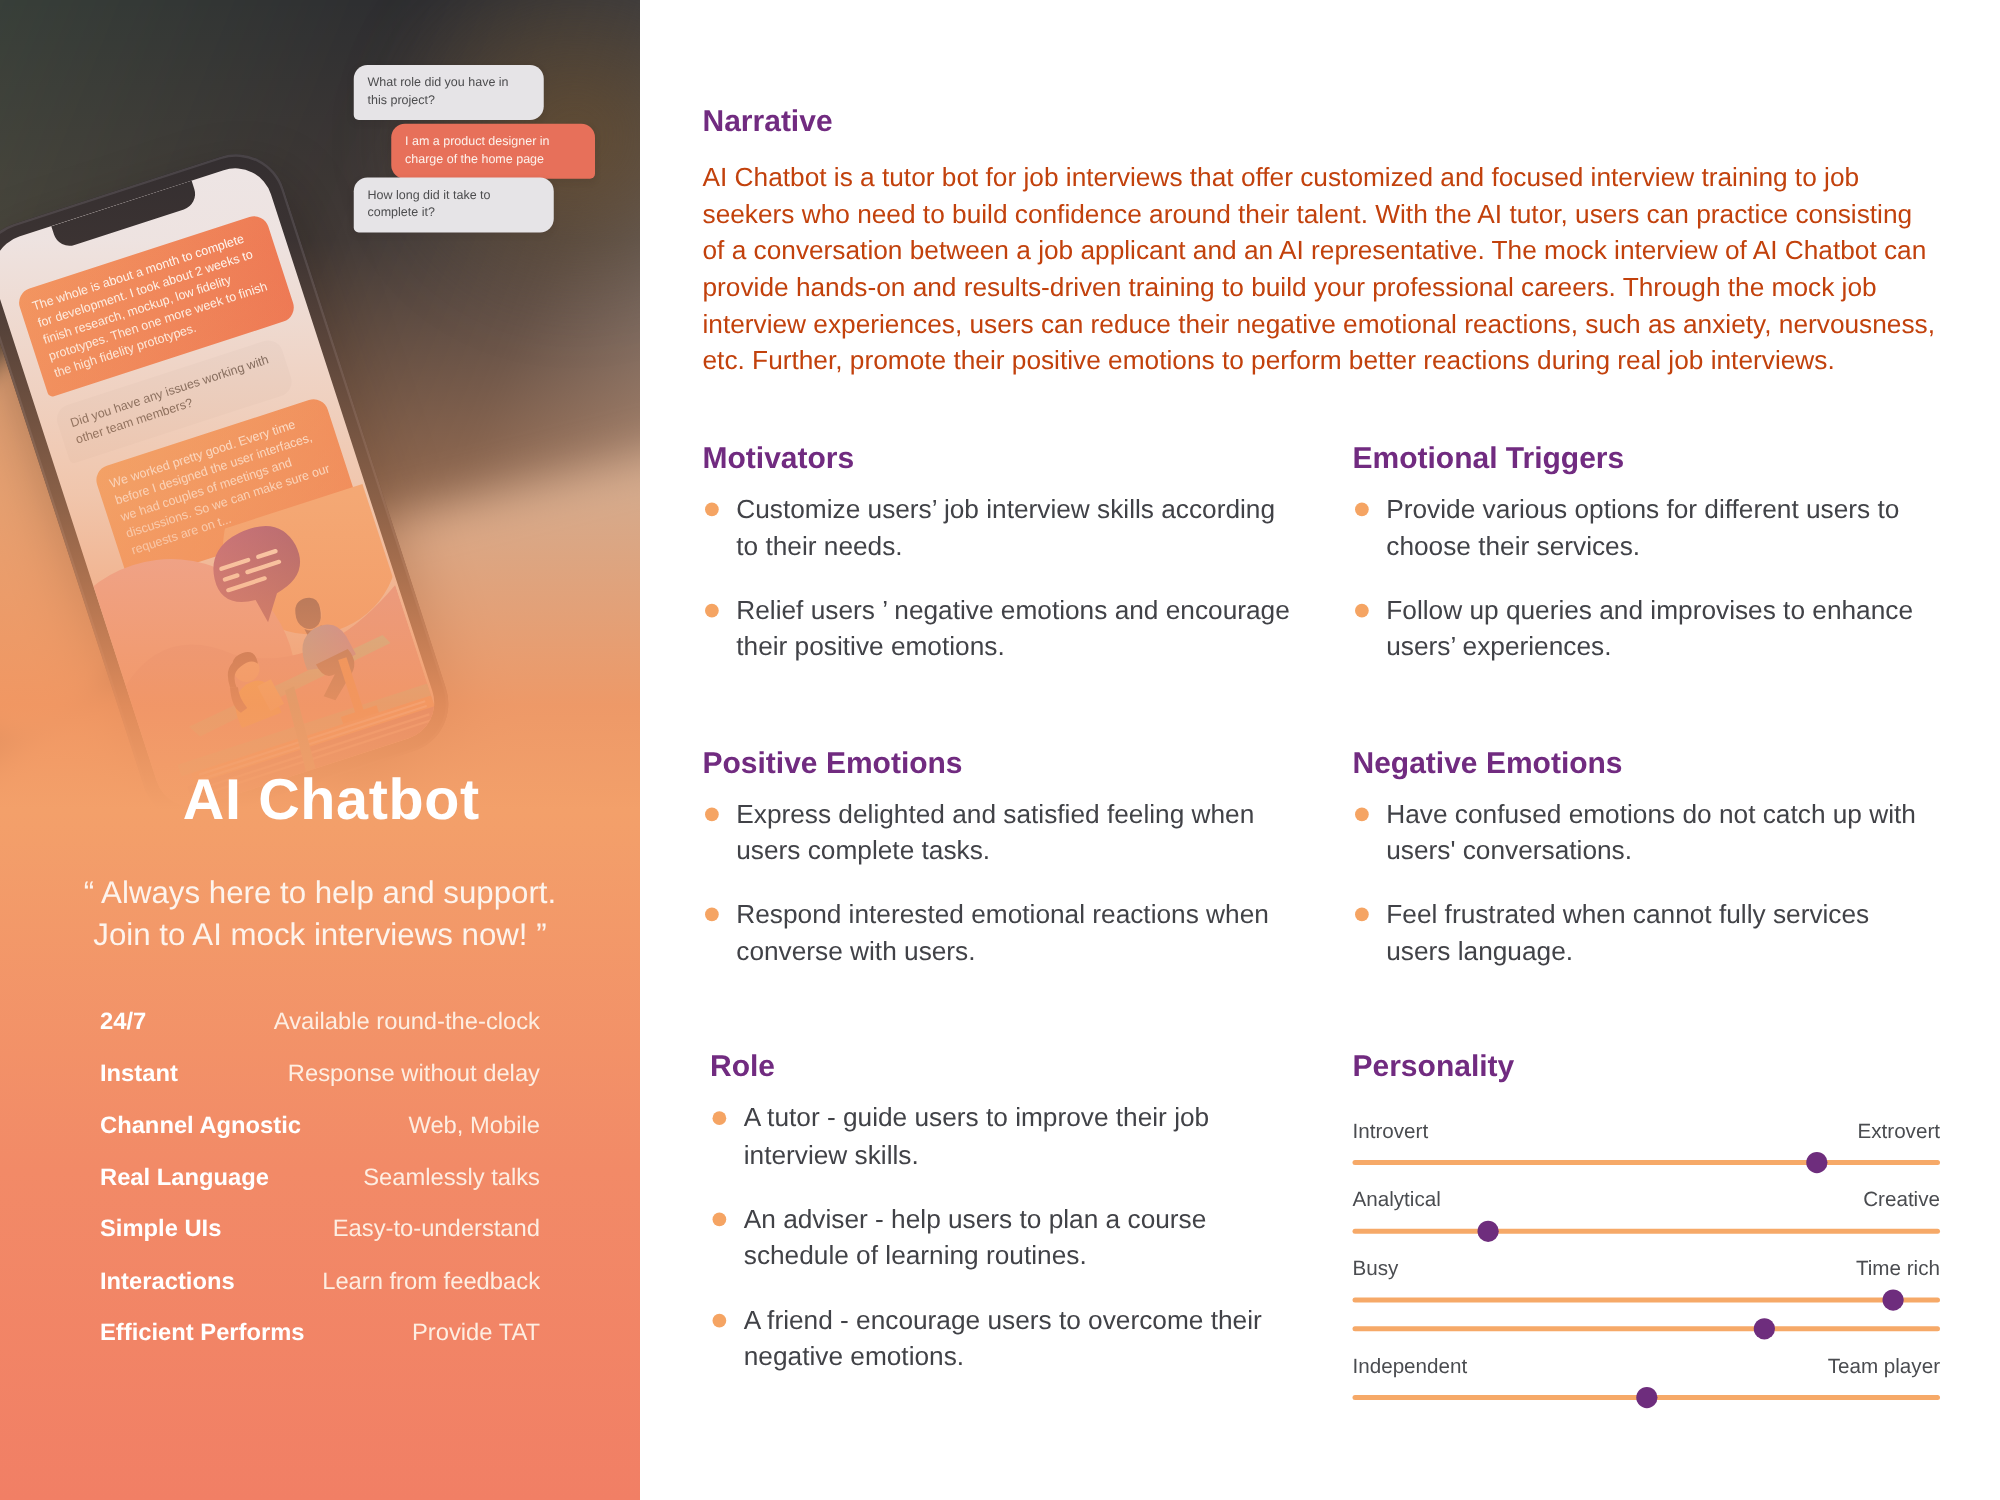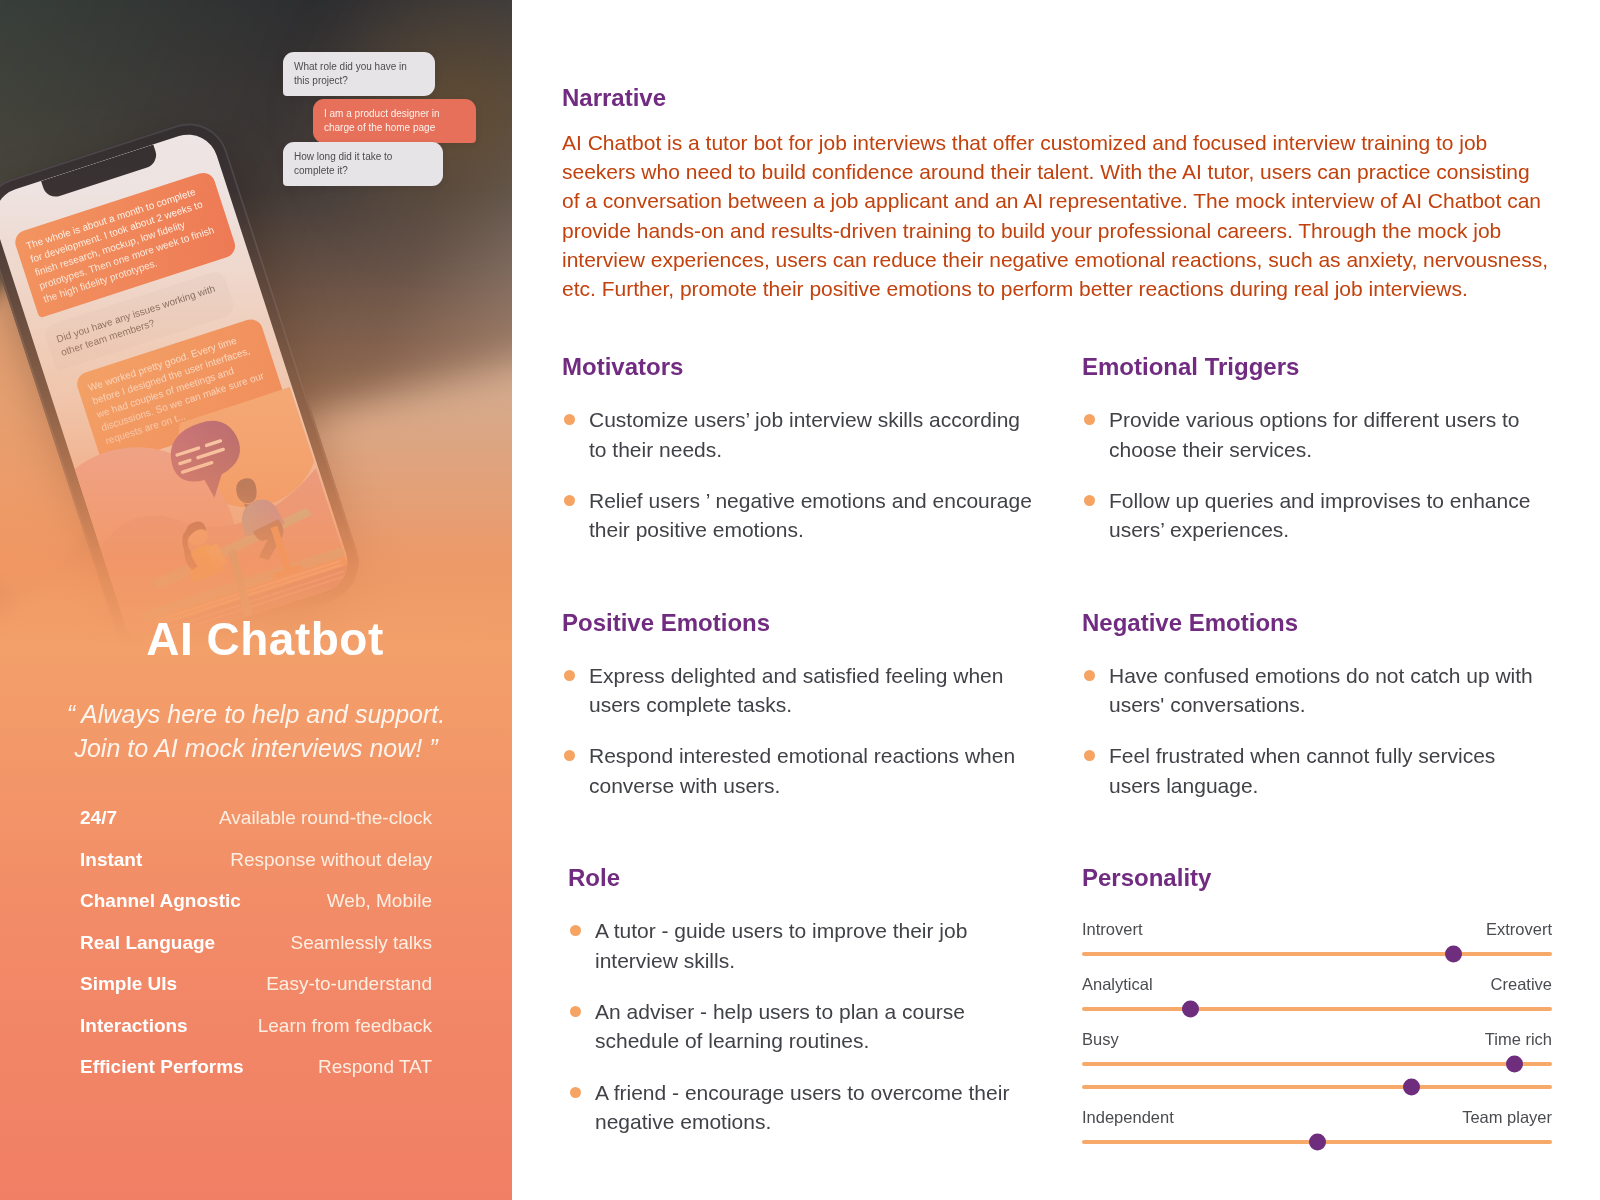--- a/index.html
+++ b/index.html
@@ -50,32 +50,32 @@
     border-radius:11px; box-shadow:0 2px 6px rgba(40,30,30,.12); }
   .fbubble.gray { background:#e6e4e7; color:#4c4c4e; }
   .fbubble.coral { background:#e7705a; color:#fdf2ec; }
   .fb1 { left:283px; top:52px; width:152px; border-bottom-left-radius:4px; }
   .fb2 { left:313px; top:99px; width:163px; border-bottom-right-radius:4px; }
   .fb3 { left:283px; top:142px; width:160px; border-bottom-left-radius:4px; }
 
   
   .left-content { position:absolute; left:0; right:0; top:612px; z-index:5; text-align:center; color:#fff; }
   .brand-title { font-size:46px; font-weight:bold; letter-spacing:.5px;padding-left:18px; }
-  .brand-quote { margin-top:32px; font-size:25px; font-style:italic; line-height:1.34; color:#fdf4ed; }
+  .brand-quote { margin-top:32px; font-size:25px; line-height:1.34; color:#fdf4ed; }
   .features { width:352px; margin:42px auto 0; text-align:left; }
   .feature-row { display:flex; justify-content:space-between; align-items:baseline; margin-bottom:19.5px; }
   .feature-label { font-size:19px; font-weight:bold; color:#ffffff; white-space:nowrap; }
   .feature-value { font-size:19px; color:#fdeee2; white-space:nowrap; margin-left:14px; }
 
   
   .right-panel { flex:1; background:#ffffff; padding:84px 60px 0 50px; }
   .sec-h { color:#712b80; font-size:24px; font-weight:bold; }
   .narrative-body { margin-top:16px; width:990px; font-size:21px; line-height:1.39; color:#c2410c; }
   .grid { margin-top:50px; display:grid; grid-template-columns:1fr 1fr; column-gap:50px; row-gap:42px; }
-  .bullets { list-style:none; margin-top:24px; }
+  .bullets { list-style:none; margin-top:12px; }
   .bullet { display:flex; margin-bottom:22px; }
   .bdot { flex:none; width:11px; height:11px; border-radius:50%; background:#f5a463; margin:9px 14px 0 2px; }
   .btext { font-size:21px; line-height:1.4; color:#414247; }
   .role-wrap { padding-left:6px; }
 
   
   .sliders { margin-top:28px; }
   .slider-row { margin-bottom:19px; }
   .slider-labels { display:flex; justify-content:space-between; font-size:16.5px; color:#4a4c50; margin-bottom:13px; }
   .track { position:relative; height:4px; border-radius:2px; background:#f6a968; }
@@ -186,21 +186,21 @@
         <div class="feature-row">
           <span class="feature-label">Simple UIs</span>
           <span class="feature-value">Easy-to-understand</span>
         </div>
         <div class="feature-row">
           <span class="feature-label">Interactions</span>
           <span class="feature-value">Learn from feedback</span>
         </div>
         <div class="feature-row">
           <span class="feature-label">Efficient Performs</span>
-          <span class="feature-value">Respond TAT</span>
+          <span class="feature-value">Provide TAT</span>
         </div>
       </div>
     </div>
   </div>
 
   <div class="right-panel">
 
     <h2 class="sec-h">Narrative</h2>
     <p class="narrative-body">AI Chatbot is a tutor bot for job interviews that offer customized and focused interview training to job seekers who need to build confidence around their talent. With the AI tutor, users can practice consisting of a conversation between a job applicant and an AI representative. The mock interview of AI Chatbot can provide hands-on and results-driven training to build your professional careers. Through the mock job interview experiences, users can reduce their negative emotional reactions, such as anxiety, nervousness, etc. Further, promote their positive emotions to perform better reactions during real job interviews.</p>
 

